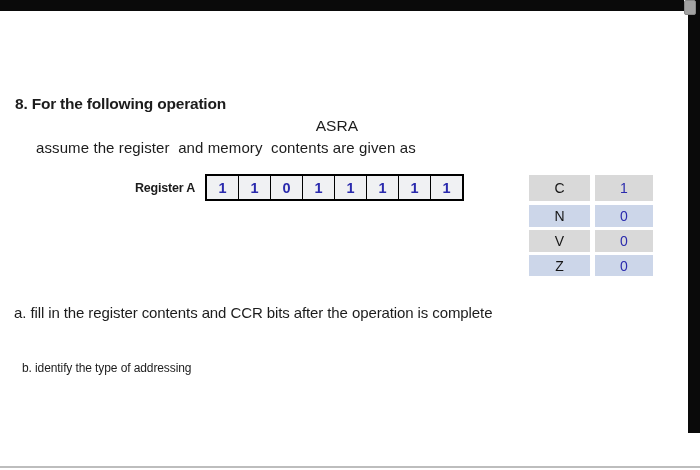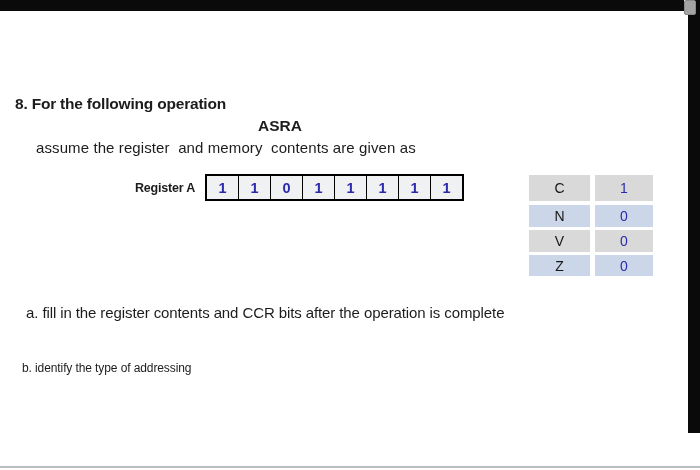--- a/index.html
+++ b/index.html
@@ -43,30 +43,30 @@
   }
 
   
   .heading {
     position: absolute; left: 15px; top: 95px;
     font-size: 15.5px; font-weight: bold;
     letter-spacing: -0.2px;
   }
   .asra {
     position: absolute; left: 258px; top: 117px;
-    width: 100px; text-align: left;
-    font-size: 15.5px; font-weight: bold;
+    width: 100px; text-align: right;
+    font-size: 15.5px; font-weight: normal;
   }
   .assume-line {
     position: absolute; left: 36px; top: 139px;
     font-size: 15px; white-space: pre;
     letter-spacing: 0.1px;
   }
   .part-a {
-    position: absolute; left: 26px; top: 304px;
+    position: absolute; left: 14px; top: 304px;
     font-size: 15px; letter-spacing: -0.1px;
   }
   .part-b {
     position: absolute; left: 22px; top: 361px;
     font-size: 12px; letter-spacing: -0.1px;
   }
 
   
   .register-row {
     position: absolute; left: 135px; top: 174px;

